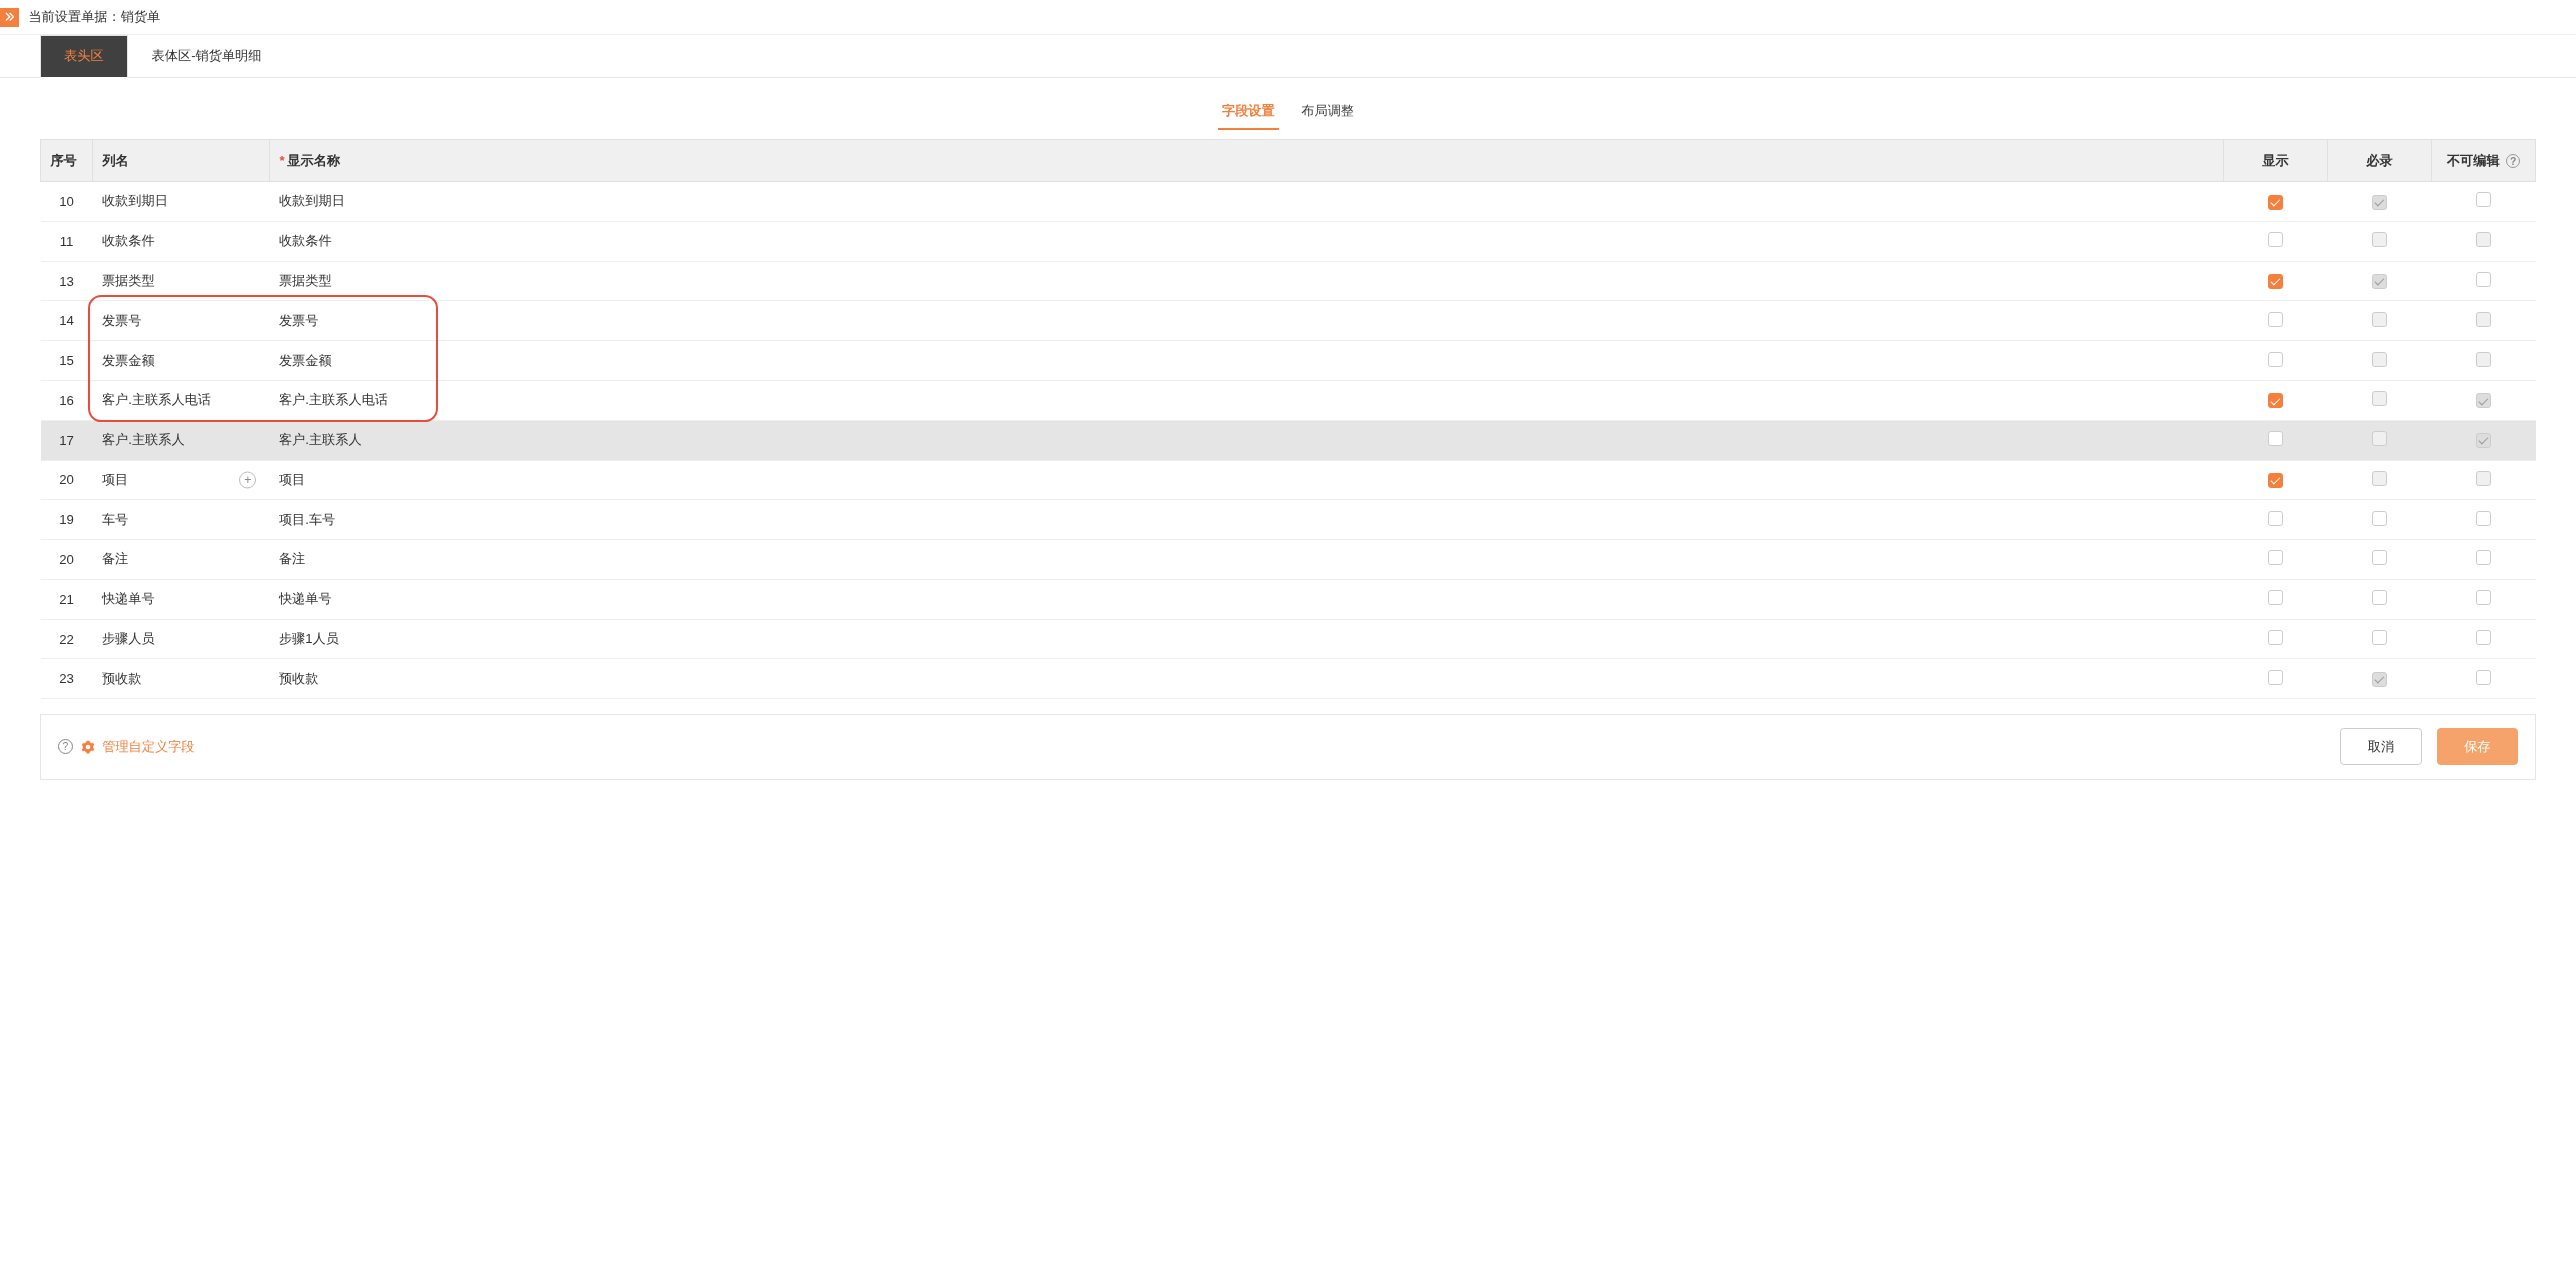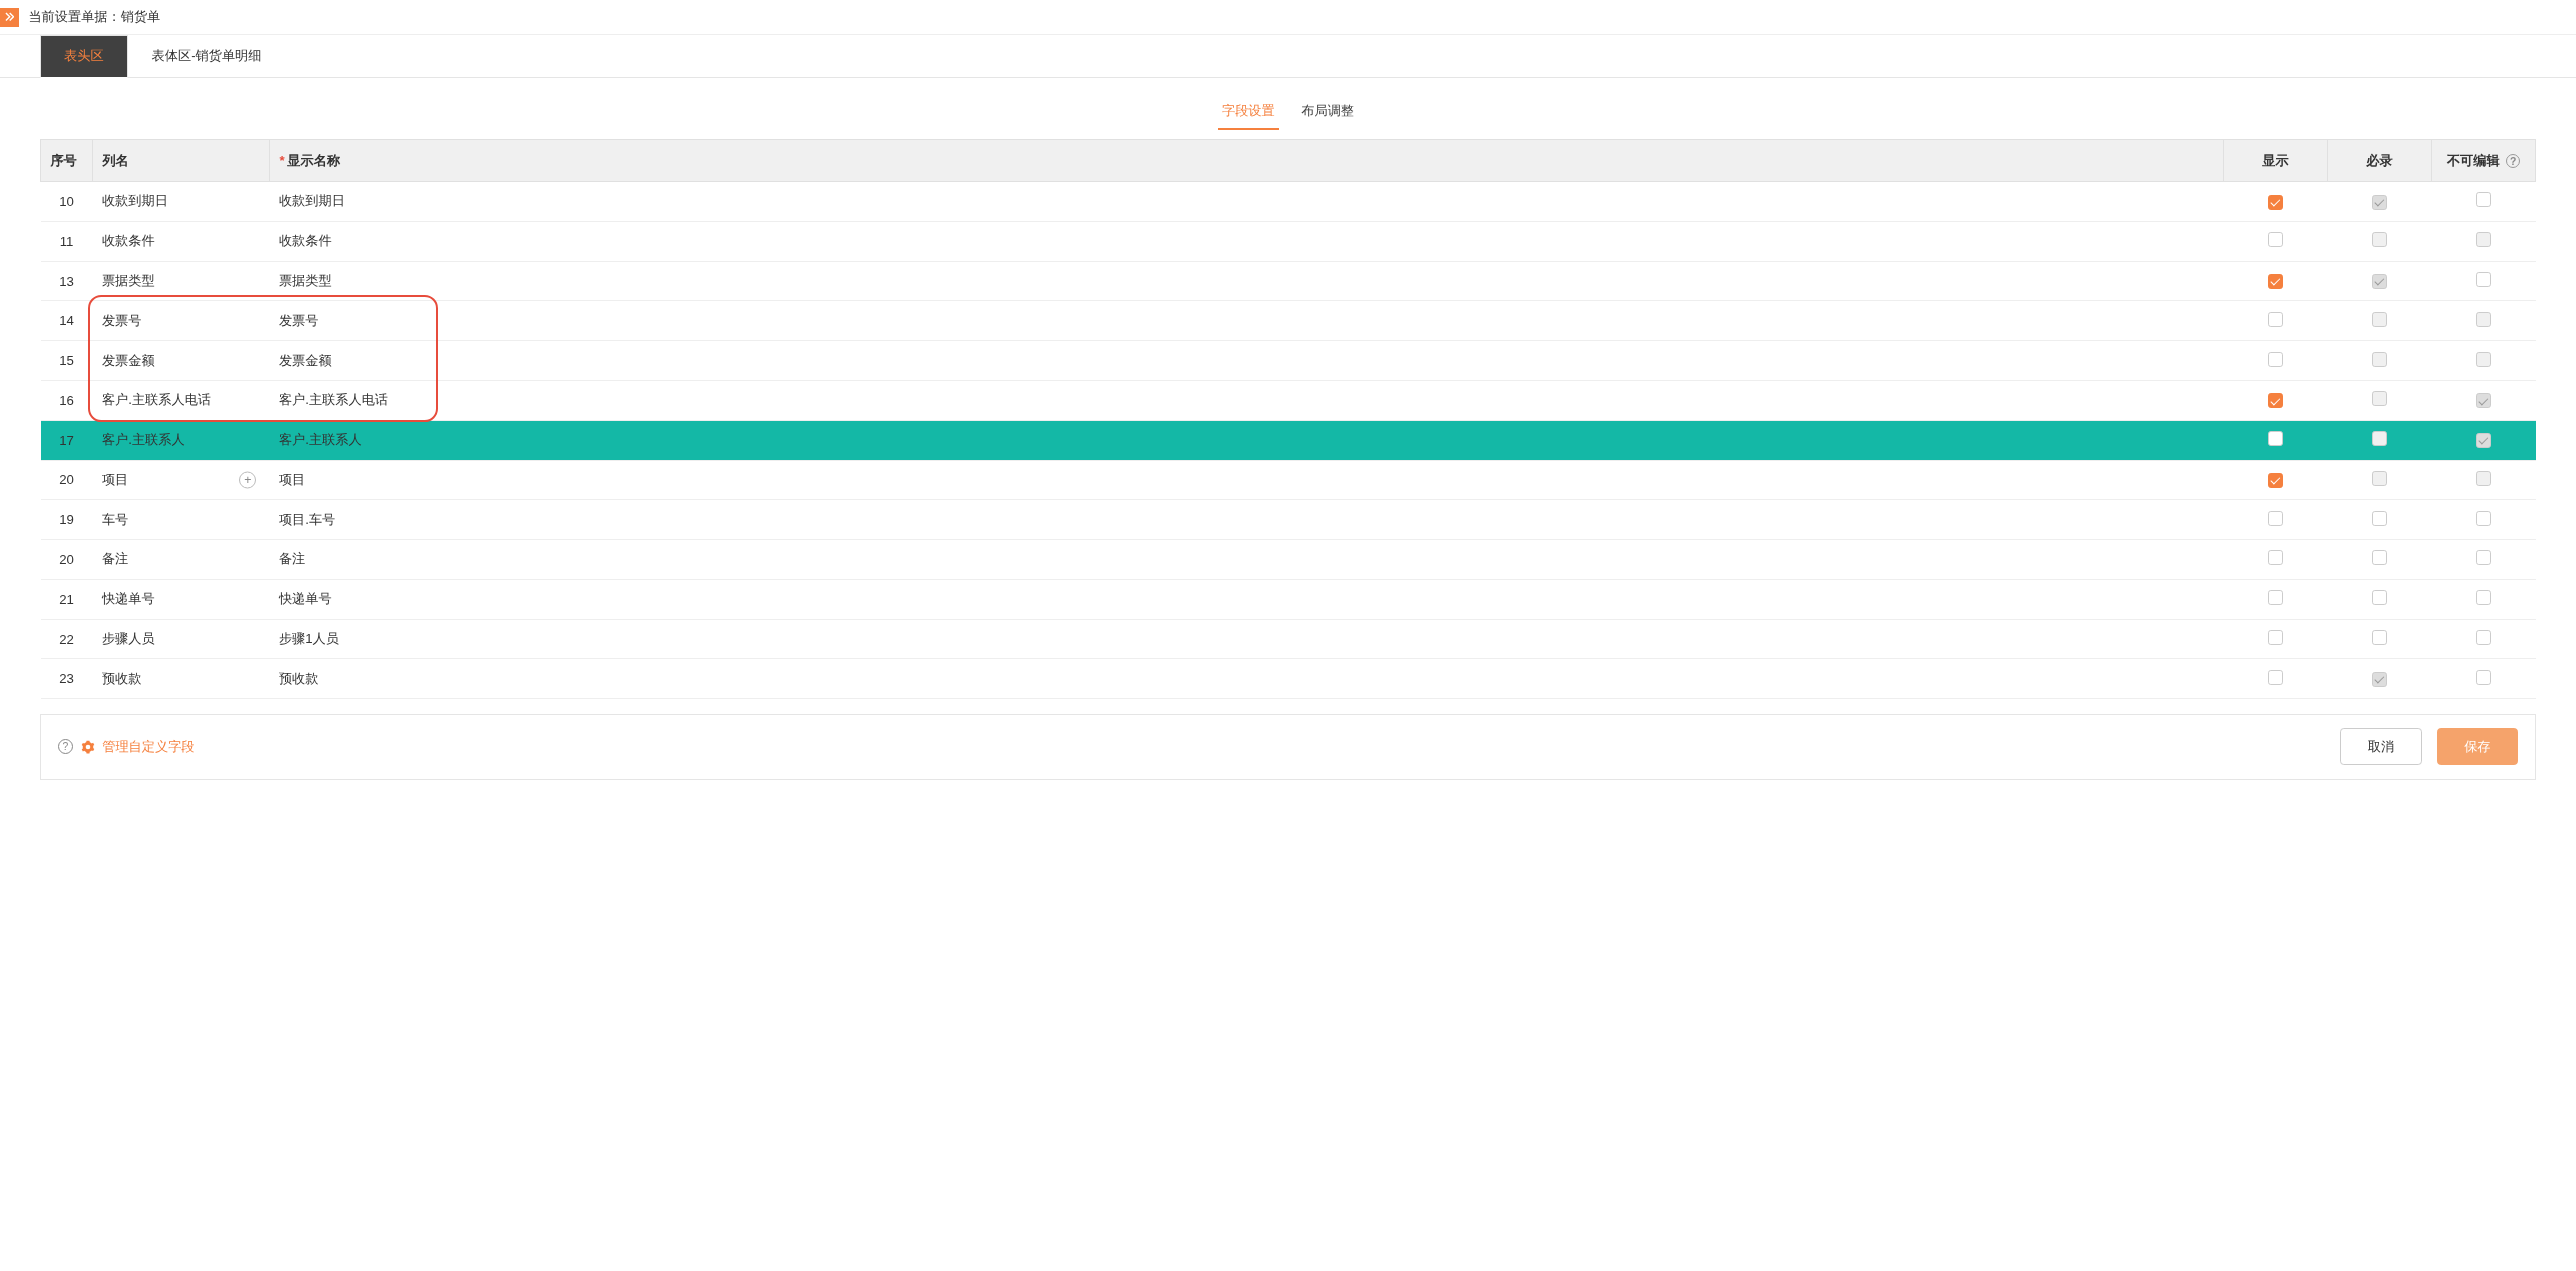--- a/index.html
+++ b/index.html
@@ -63,20 +63,21 @@
   margin: 17px 0 9.4px 0;
 }
 .sub-tab {
   padding: 7.6px 3.8px;
   cursor: pointer;
   color: #404040;
 }
 .sub-tab.active {
   color: #f5803e;
   border-bottom: 2.8px solid #f5803e;
+  font-weight: bold;
 }
 .table-wrap {
   padding: 0 40px;
   position: relative;
 }
 .table {
   width: 100%;
   border-collapse: collapse;
 }
 .table th {
@@ -88,21 +89,21 @@
 }
 .table th.center {
   text-align: center;
 }
 .table td {
   border-bottom: 0.9px solid #eee;
   padding: 10.4px 9.4px;
   background: #fff;
 }
 .table tr.highlighted td {
-  background: #14b8a6;
+  background: #e5e5e5;
 }
 .col-seq { width: 52px; text-align: center; }
 .col-name { width: 177px; position: relative; }
 .col-display-name { }
 .col-check { width: 104px; text-align: center; }
 .required-star { color: #e74c3c; margin-right: 2.8px; }
 .plus-icon {
   position: absolute;
   right: 13.2px;
   top: 50%;

